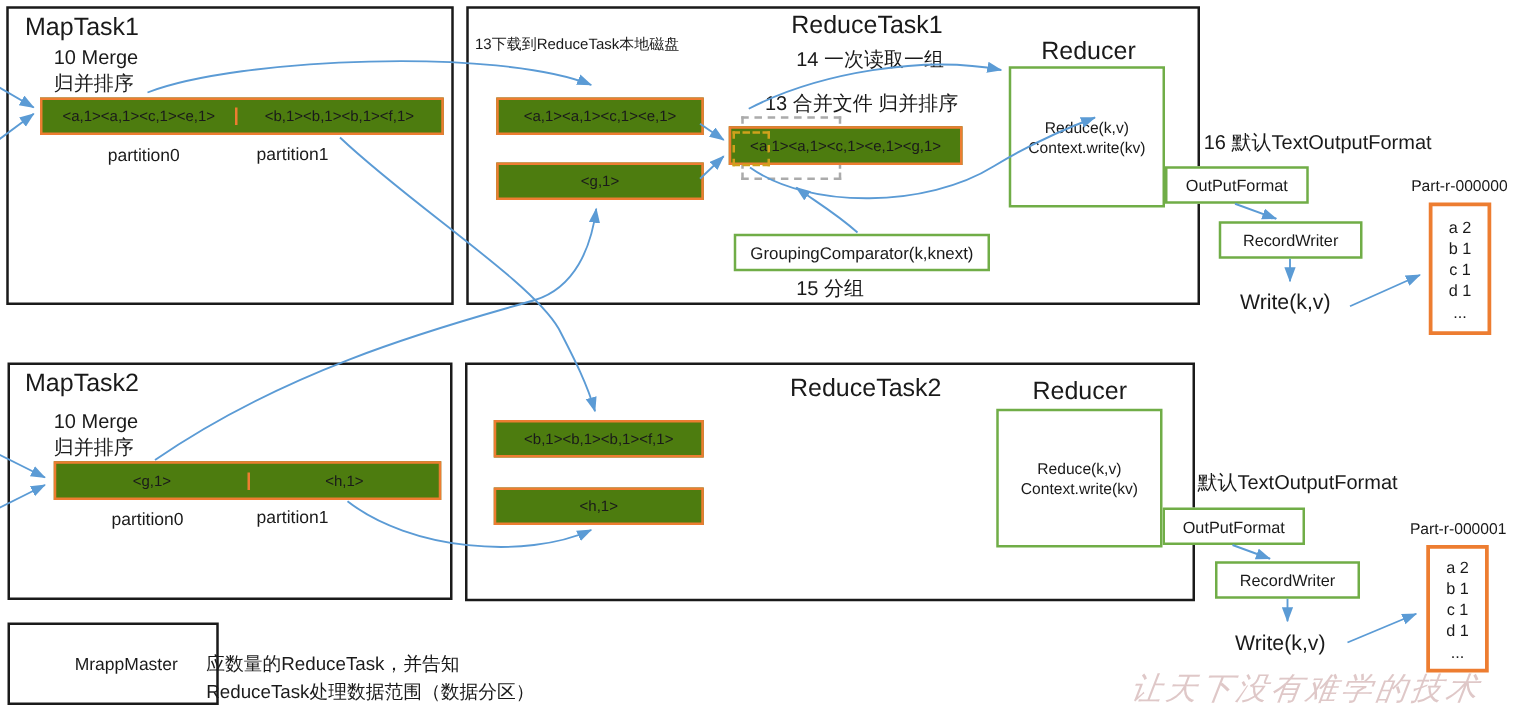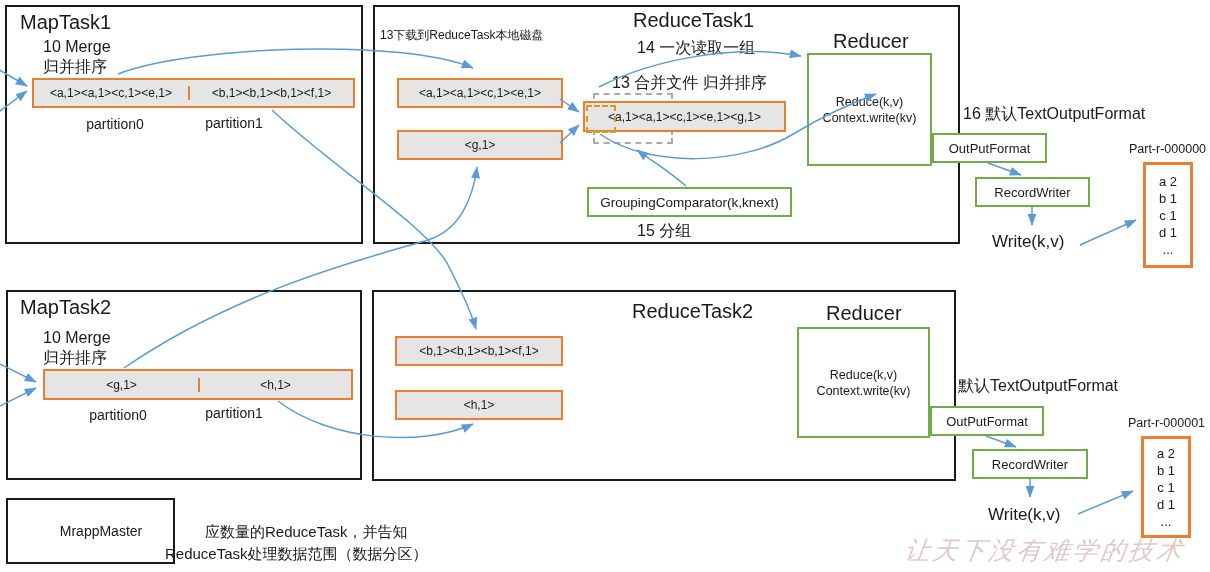--- a/index.html
+++ b/index.html
@@ -4,21 +4,21 @@
 <style>
   html,body{margin:0;padding:0;background:#fff;}
   #canvas{
     position:relative;width:1210px;height:572px;background:#fff;overflow:hidden;
     font-family:"Liberation Sans","DejaVu Sans",sans-serif;color:#1a1a1a;
   }
   .abs{position:absolute;}
   .bigbox{border:2px solid #1a1a1a;background:transparent;z-index:1;}
   .title{font-size:20px;white-space:nowrap;z-index:4;}
   .note{font-size:16px;white-space:nowrap;z-index:4;}
-  .obox{border:2px solid #ED7D31;background:#e5e5e5;display:flex;align-items:center;justify-content:center;
+  .obox{border:2px solid #ED7D31;background:#4d7c0f;display:flex;align-items:center;justify-content:center;
         font-size:12px;white-space:nowrap;z-index:3;box-sizing:border-box;}
   .gbox{border:2px solid #70AD47;background:#fff;display:flex;align-items:center;justify-content:center;
         font-size:13px;white-space:nowrap;z-index:3;box-sizing:border-box;text-align:right;}
   .prow{display:flex;z-index:3;}
   .pcell{display:flex;align-items:center;justify-content:center;font-size:12px;white-space:nowrap;flex:1;}
   .pcell.first{border-right:2px solid #ED7D31;}
   .plabel{font-size:14px;text-align:center;width:100px;z-index:4;}
   .dashedgray{border:2px dashed #ababab;background:transparent;z-index:2;}
   .dashedyellow{border:2px dashed #cfa11c;background:transparent;z-index:5;}
   .partfile{border:3px solid #ED7D31;background:#fff;z-index:3;box-sizing:border-box;
@@ -49,21 +49,21 @@
   <div class="abs bigbox" style="left:373px;top:5px;width:583px;height:235px;"></div>
   <div class="abs title" style="left:633px;top:9px;">ReduceTask1</div>
   <div class="abs note" style="left:380px;top:27px;font-size:12px;">13下载到ReduceTask本地磁盘</div>
   <div class="abs note" style="left:637px;top:38px;">14 一次读取一组</div>
   <div class="abs note" style="left:612px;top:73px;">13 合并文件 归并排序</div>
 
   <div class="abs obox" style="left:397px;top:78px;width:166px;height:30px;">&lt;a,1&gt;&lt;a,1&gt;&lt;c,1&gt;&lt;e,1&gt;</div>
   <div class="abs obox" style="left:397px;top:130px;width:166px;height:30px;">&lt;g,1&gt;</div>
 
   <div class="abs dashedgray" style="left:593px;top:93px;width:76px;height:47px;"></div>
-  <div class="abs obox" style="left:583px;top:101px;width:203px;height:31px;">&lt;a,1&gt;&lt;a,1&gt;&lt;c,1&gt;&lt;e,1&gt;&lt;g,1&gt;</div>
+  <div class="abs obox" style="left:583px;top:101px;width:187px;height:31px;">&lt;a,1&gt;&lt;a,1&gt;&lt;c,1&gt;&lt;e,1&gt;&lt;g,1&gt;</div>
   <div class="abs dashedyellow" style="left:586px;top:105px;width:26px;height:24px;"></div>
 
   <div class="abs gbox" style="left:587px;top:187px;width:205px;height:30px;font-size:13.5px;">GroupingComparator(k,knext)</div>
   <div class="abs note" style="left:637px;top:221px;text-align:right;">15 分组</div>
 
   <div class="abs title" style="left:833px;top:30px;">Reducer</div>
   <div class="abs gbox reducertext" style="left:807px;top:53px;width:125px;height:113px;">
     <div>Reduce(k,v)</div>
     <div>Context.write(kv)</div>
   </div>
@@ -112,21 +112,21 @@
   <div class="abs" style="left:1119px;top:416px;width:95px;font-size:12.5px;text-align:center;z-index:4;">Part-r-000001</div>
   <div class="abs partfile" style="left:1141px;top:436px;width:50px;height:102px;">
     <div>a 2</div>
     <div>b 1</div>
     <div>c 1</div>
     <div>d 1</div>
     <div>...</div>
   </div>
 
   <div class="abs bigbox" style="left:6px;top:498px;width:144px;height:62px;display:flex;align-items:center;justify-content:center;font-size:14px;padding-left:21px;">MrappMaster</div>
-  <div class="abs mnote" style="left:165px;top:521px;margin-left:40px;">应数量的ReduceTask，并告知</div>
+  <div class="abs mnote" style="left:165px;top:521px;">应数量的ReduceTask，并告知</div>
   <div class="abs mnote" style="left:165px;top:543px;">ReduceTask处理数据范围（数据分区）</div>
 
   <div class="abs watermark" style="left:905px;top:534px;">让天下没有难学的技术</div>
 
   <svg class="arrows" width="1210" height="572" viewBox="0 0 1210 572">
     <defs>
       <marker id="ah" markerWidth="9" markerHeight="7" refX="7.5" refY="3" orient="auto">
         <path d="M0,0 L8,3 L0,6 Z" fill="#5B9BD5"></path>
       </marker>
     </defs>

